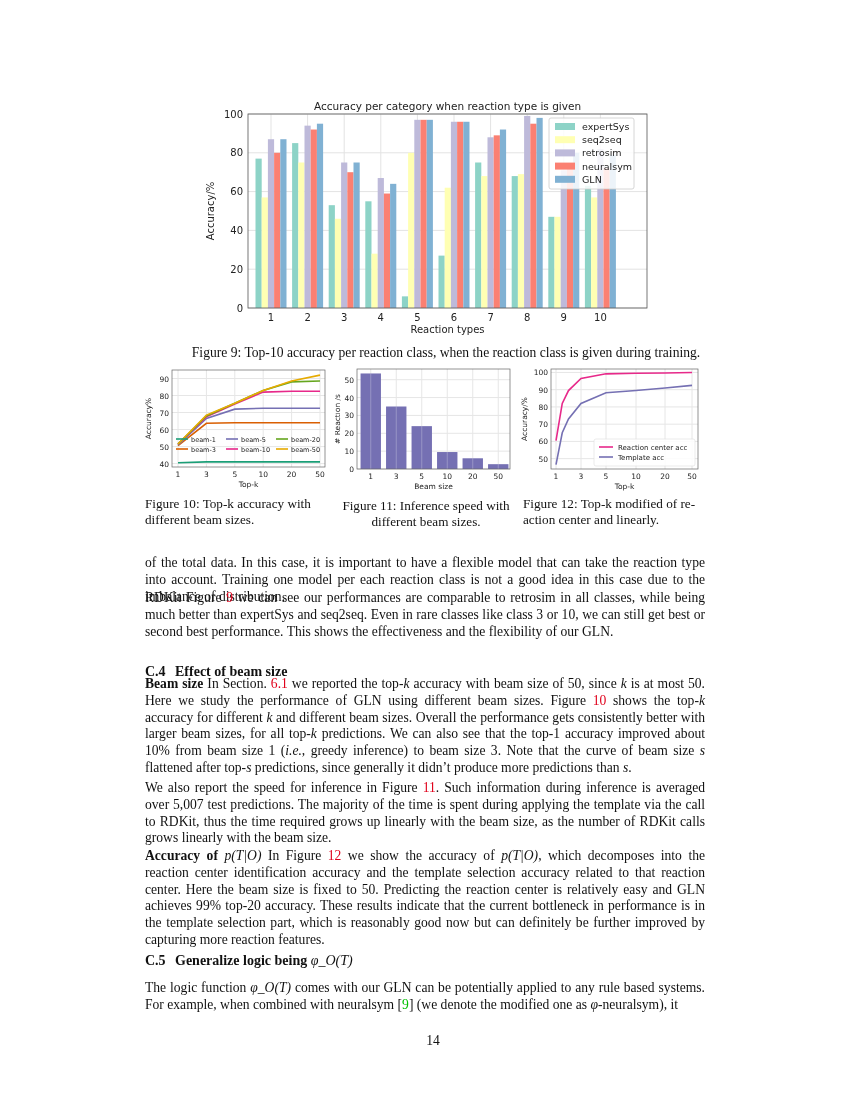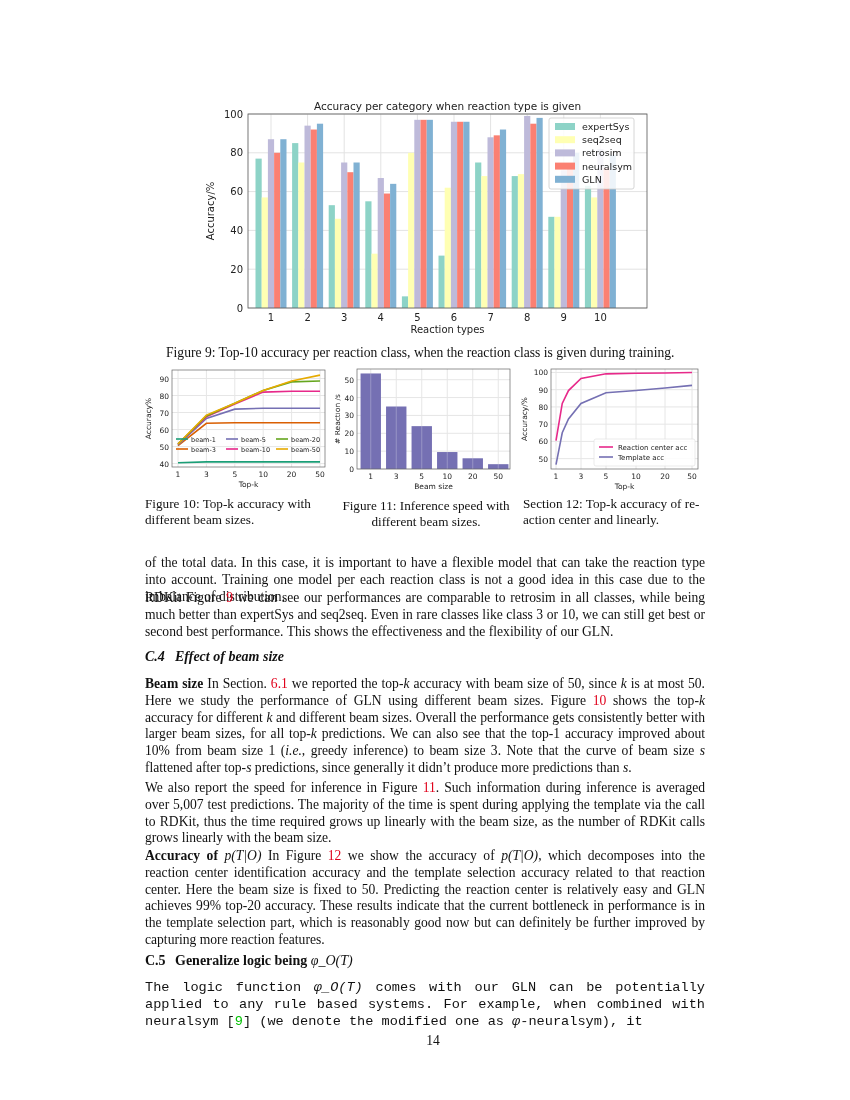--- a/index.html
+++ b/index.html
@@ -110,21 +110,21 @@
     <text x="382" y="35" font-size="9.5">expertSys</text>
     <rect x="355" y="41.2" width="20" height="7" fill="#ffffb3"></rect>
     <text x="382" y="48.2" font-size="9.5">seq2seq</text>
     <rect x="355" y="54.4" width="20" height="7" fill="#bebada"></rect>
     <text x="382" y="61.4" font-size="9.5">retrosim</text>
     <rect x="355" y="67.6" width="20" height="7" fill="#fb8072"></rect>
     <text x="382" y="74.6" font-size="9.5">neuralsym</text>
     <rect x="355" y="80.8" width="20" height="7" fill="#80b1d3"></rect>
     <text x="382" y="87.8" font-size="9.5">GLN</text>
   </svg>
-<div class="cap" style="left:166px;top:345px;width:560px;font-size:13.6px;">Figure 9: Top-10 accuracy per reaction class, when the reaction class is given during training.</div>
+<div class="cap" style="left:166px;top:345px;width:560px;font-size:13.6px;text-align:center;">Figure 9: Top-10 accuracy per reaction class, when the reaction class is given during training.</div>
 
 <svg id="chart2" class="abs" style="left:140px;top:365px;" width="200" height="130">
     <line x1="32" x2="185" y1="98.59649122807018" y2="98.59649122807018" stroke="#e6e6e6"></line>
     <text x="29" y="101.59649122807018" text-anchor="end" font-size="7.5">40</text>
     <line x1="32" x2="185" y1="81.57894736842105" y2="81.57894736842105" stroke="#e6e6e6"></line>
     <text x="29" y="84.57894736842105" text-anchor="end" font-size="7.5">50</text>
     <line x1="32" x2="185" y1="64.56140350877193" y2="64.56140350877193" stroke="#e6e6e6"></line>
     <text x="29" y="67.56140350877193" text-anchor="end" font-size="7.5">60</text>
     <line x1="32" x2="185" y1="47.54385964912281" y2="47.54385964912281" stroke="#e6e6e6"></line>
     <text x="29" y="50.54385964912281" text-anchor="end" font-size="7.5">70</text>
@@ -247,33 +247,33 @@
     <rect x="36" y="4" width="147" height="100" fill="none" stroke="#666" stroke-width="0.7"></rect>
     <text x="109.5" y="124" text-anchor="middle" font-size="7.5">Top-k</text>
     <text x="12" y="54" text-anchor="middle" font-size="7.5" transform="rotate(-90 12 54)">Accuracy/%</text>
     <rect x="79" y="74" width="101" height="27" fill="#fff" fill-opacity="0.85" stroke="#ddd" stroke-width="0.6" rx="2"></rect>
     <line x1="84" x2="98" y1="82" y2="82" stroke="#e7298a" stroke-width="1.6"></line>
     <text x="103" y="84.5" font-size="7">Reaction center acc</text>
     <line x1="84" x2="98" y1="92" y2="92" stroke="#7570b3" stroke-width="1.6"></line>
     <text x="103" y="94.5" font-size="7">Template acc</text>
   </svg>
 <div class="cap" style="left:523px;top:496px;width:185px;">
-  <div>Section 12: Top-k accuracy of re-</div>
+  <div>Figure 12: Top-k modified of re-</div>
   <div>action center and linearly.</div>
 </div>
 
 <div class="para" style="top:539px;margin-top:16px;">of the total data. In this case, it is important to have a flexible model that can take the reaction type into account. Training one model per each reaction class is not a good idea in this case due to the imbalance of distribution.</div>
 
 <div class="para" style="top:590px;"><span>RDKit Figure </span><a class="ref-red">9</a><span> we can see our performances are comparable to retrosim in all classes, while being much better than expertSys and seq2seq. Even in rare classes like class 3 or 10, we can still get best or second best performance. This shows the effectiveness and the flexibility of our GLN.</span></div>
 
-<div class="heading" style="top:649px;font-style:italic;"><span class="num">C.4</span><span>Effect of beam size</span></div>
+<div class="heading" style="top:664px;"><span class="num">C.4</span><span>Effect of beam size</span></div>
 
 <div class="para" style="top:676px;"><b class="run">Beam size</b><span> In Section. </span><a class="ref-red">6.1</a><span> we reported the top-</span><i>k</i><span> accuracy with beam size of 50, since </span><i>k</i><span> is at most 50. Here we study the performance of GLN using different beam sizes. Figure </span><a class="ref-red">10</a><span> shows the top-</span><i>k</i><span> accuracy for different </span><i>k</i><span> and different beam sizes. Overall the performance gets consistently better with larger beam sizes, for all top-</span><i>k</i><span> predictions. We can also see that the top-1 accuracy improved about 10% from beam size 1 (</span><i>i.e.</i><span>, greedy inference) to beam size 3. Note that the curve of beam size </span><i>s</i><span> flattened after top-</span><i>s</i><span> predictions, since generally it didn’t produce more predictions than </span><i>s</i><span>.</span></div>
 
 <div class="para" style="top:780px;"><span>We also report the speed for inference in Figure </span><a class="ref-red">11</a><span>. Such information during inference is averaged over 5,007 test predictions. The majority of the time is spent during applying the template via the call to RDKit, thus the time required grows up linearly with the beam size, as the number of RDKit calls grows linearly with the beam size.</span></div>
 
 <div class="para" style="top:848px;"><b class="run">Accuracy of </b><i>p(T|O)</i><span> In Figure </span><a class="ref-red">12</a><span> we show the accuracy of </span><i>p(T|O)</i><span>, which decomposes into the reaction center identification accuracy and the template selection accuracy related to that reaction center. Here the beam size is fixed to 50. Predicting the reaction center is relatively easy and GLN achieves 99% top-20 accuracy. These results indicate that the current bottleneck in performance is in the template selection part, which is reasonably good now but can definitely be further improved by capturing more reaction features.</span></div>
 
 <div class="heading" style="top:953px;"><span class="num">C.5</span><span>Generalize logic being </span><i style="font-weight:normal">φ_O(T)</i></div>
 
-<div class="para" style="top:980px;font-family:Liberation Mono, monospace;"><span>The logic function </span><i>φ_O(T)</i><span> comes with our GLN can be potentially applied to any rule based systems. For example, when combined with neuralsym [</span><a class="ref-green">9</a><span>] (we denote the modified one as </span><i>φ</i><span>-neuralsym), it</span></div>
+<div class="para" style="top:980px;"><span>The logic function </span><i>φ_O(T)</i><span> comes with our GLN can be potentially applied to any rule based systems. For example, when combined with neuralsym [</span><a class="ref-green">9</a><span>] (we denote the modified one as </span><i>φ</i><span>-neuralsym), it</span></div>
 
 <div class="pagenum">14</div>
 
 </body></html>

